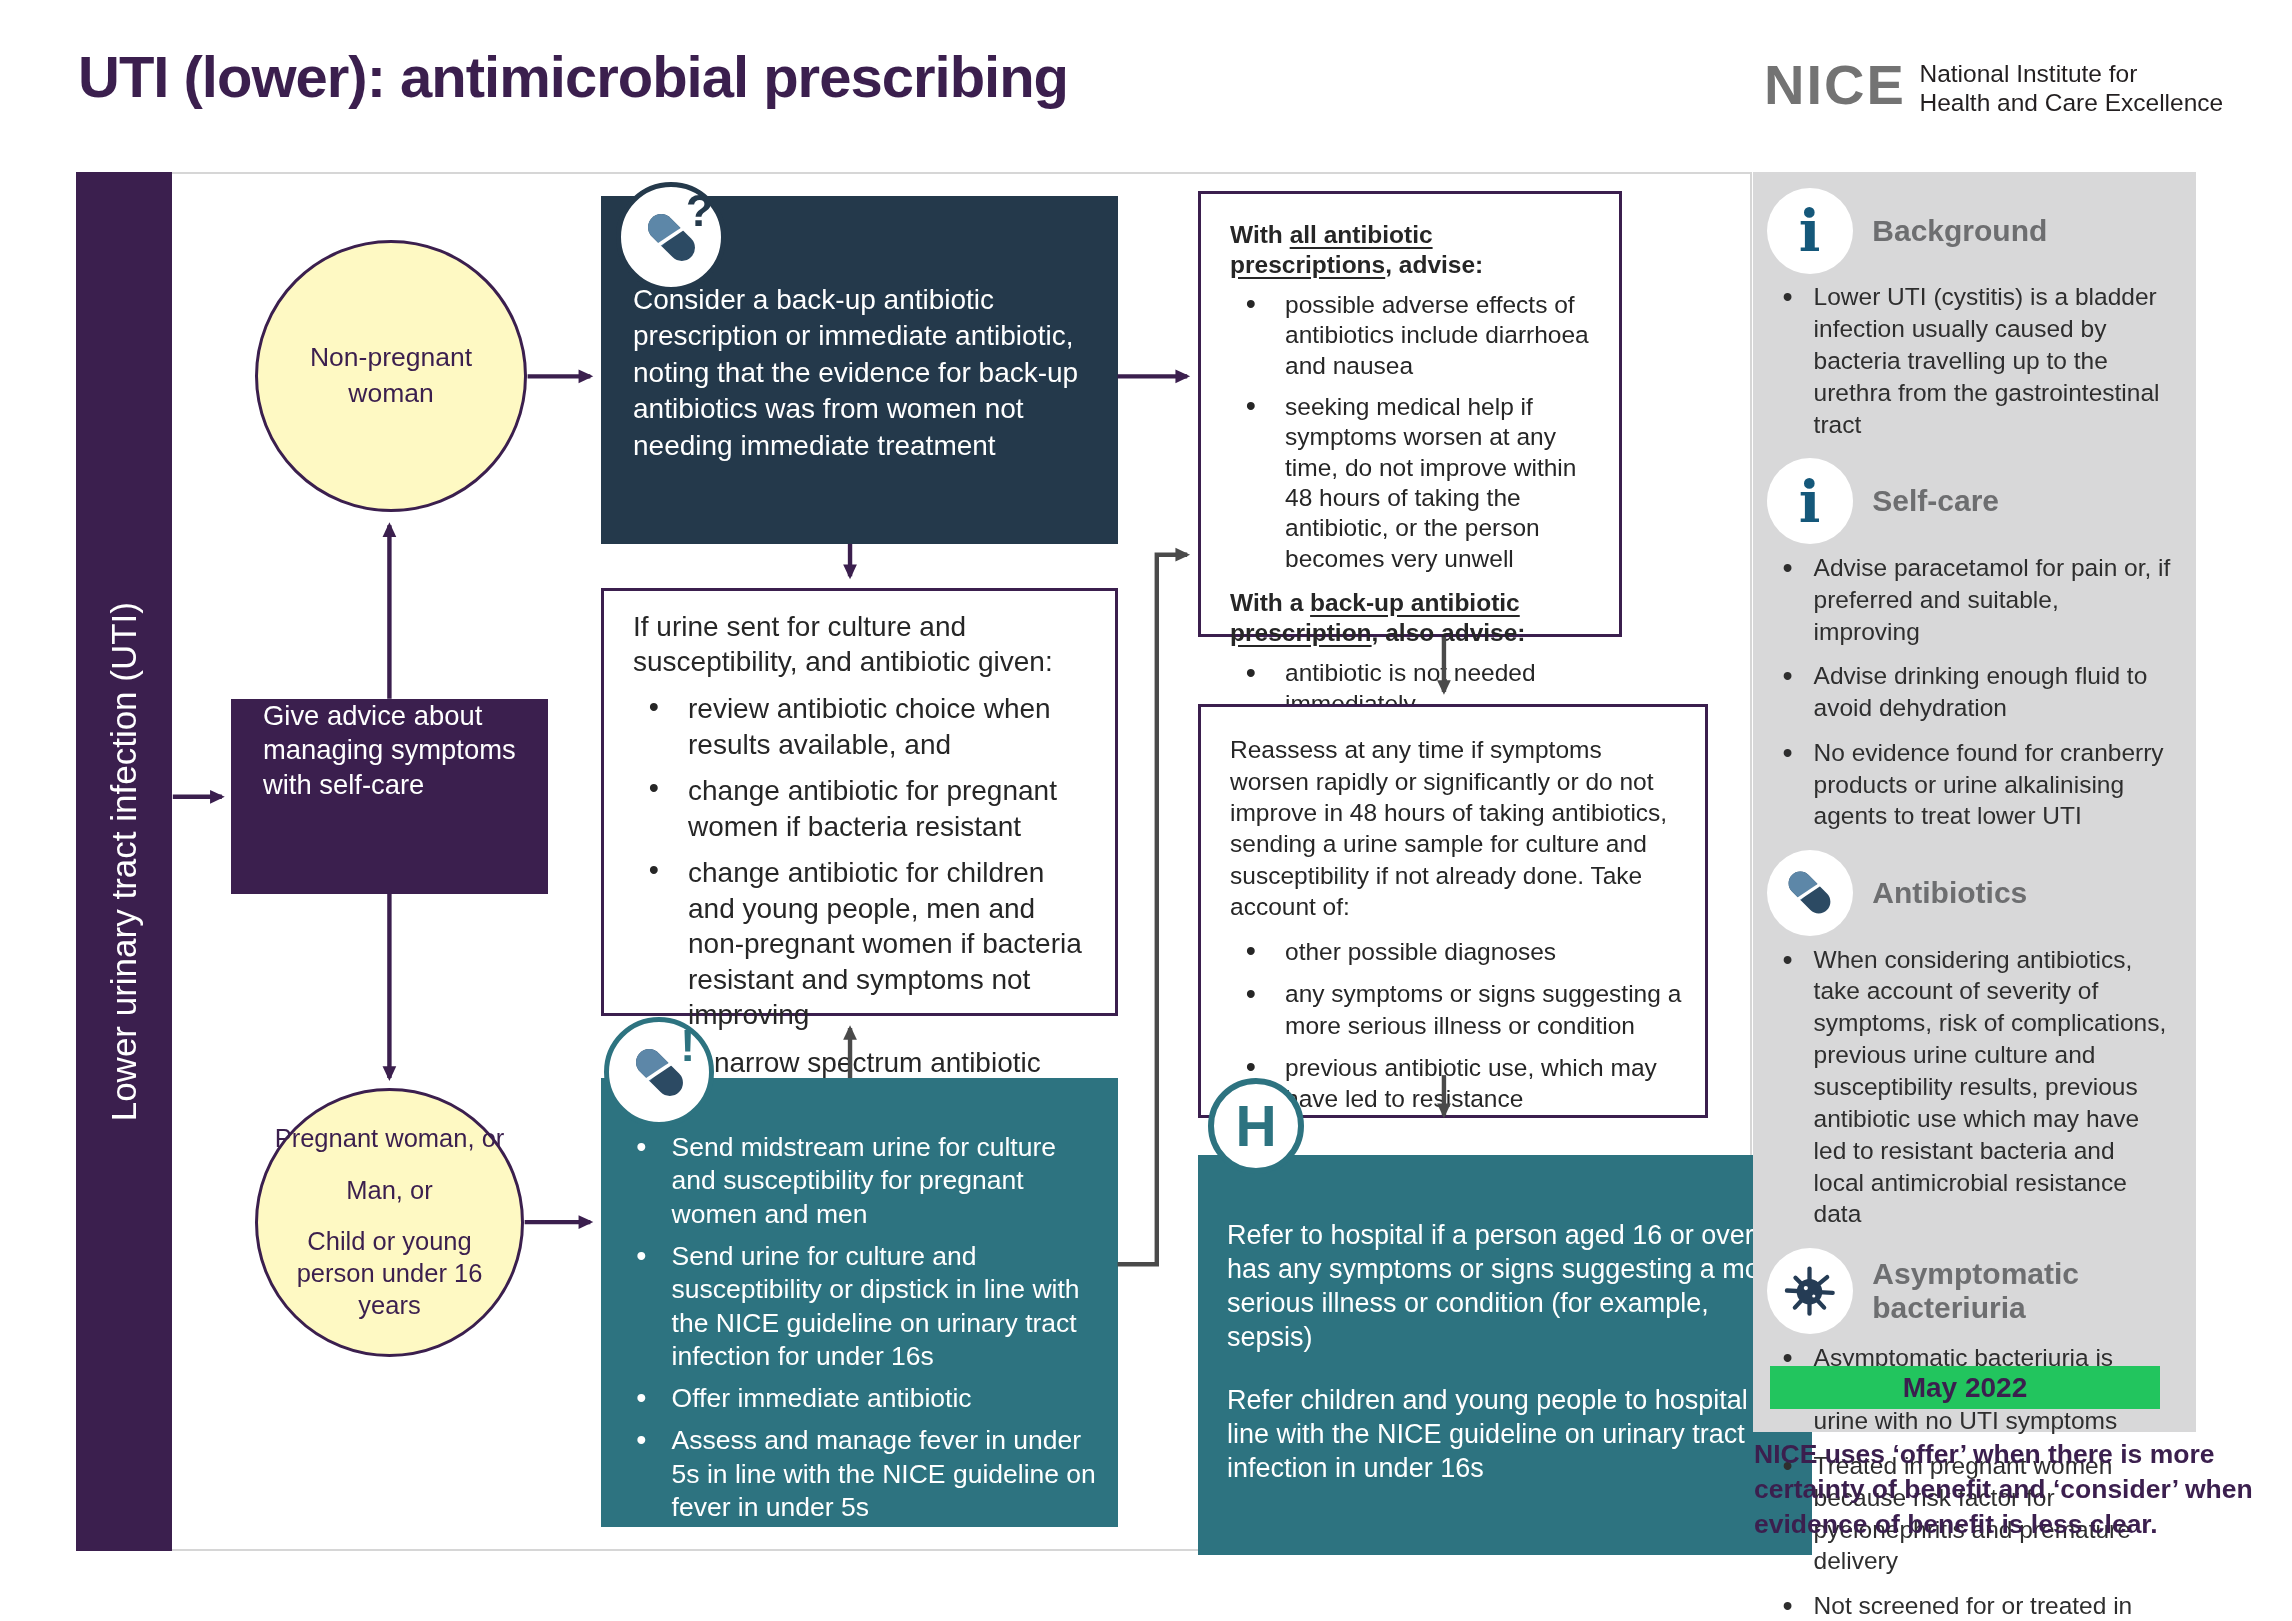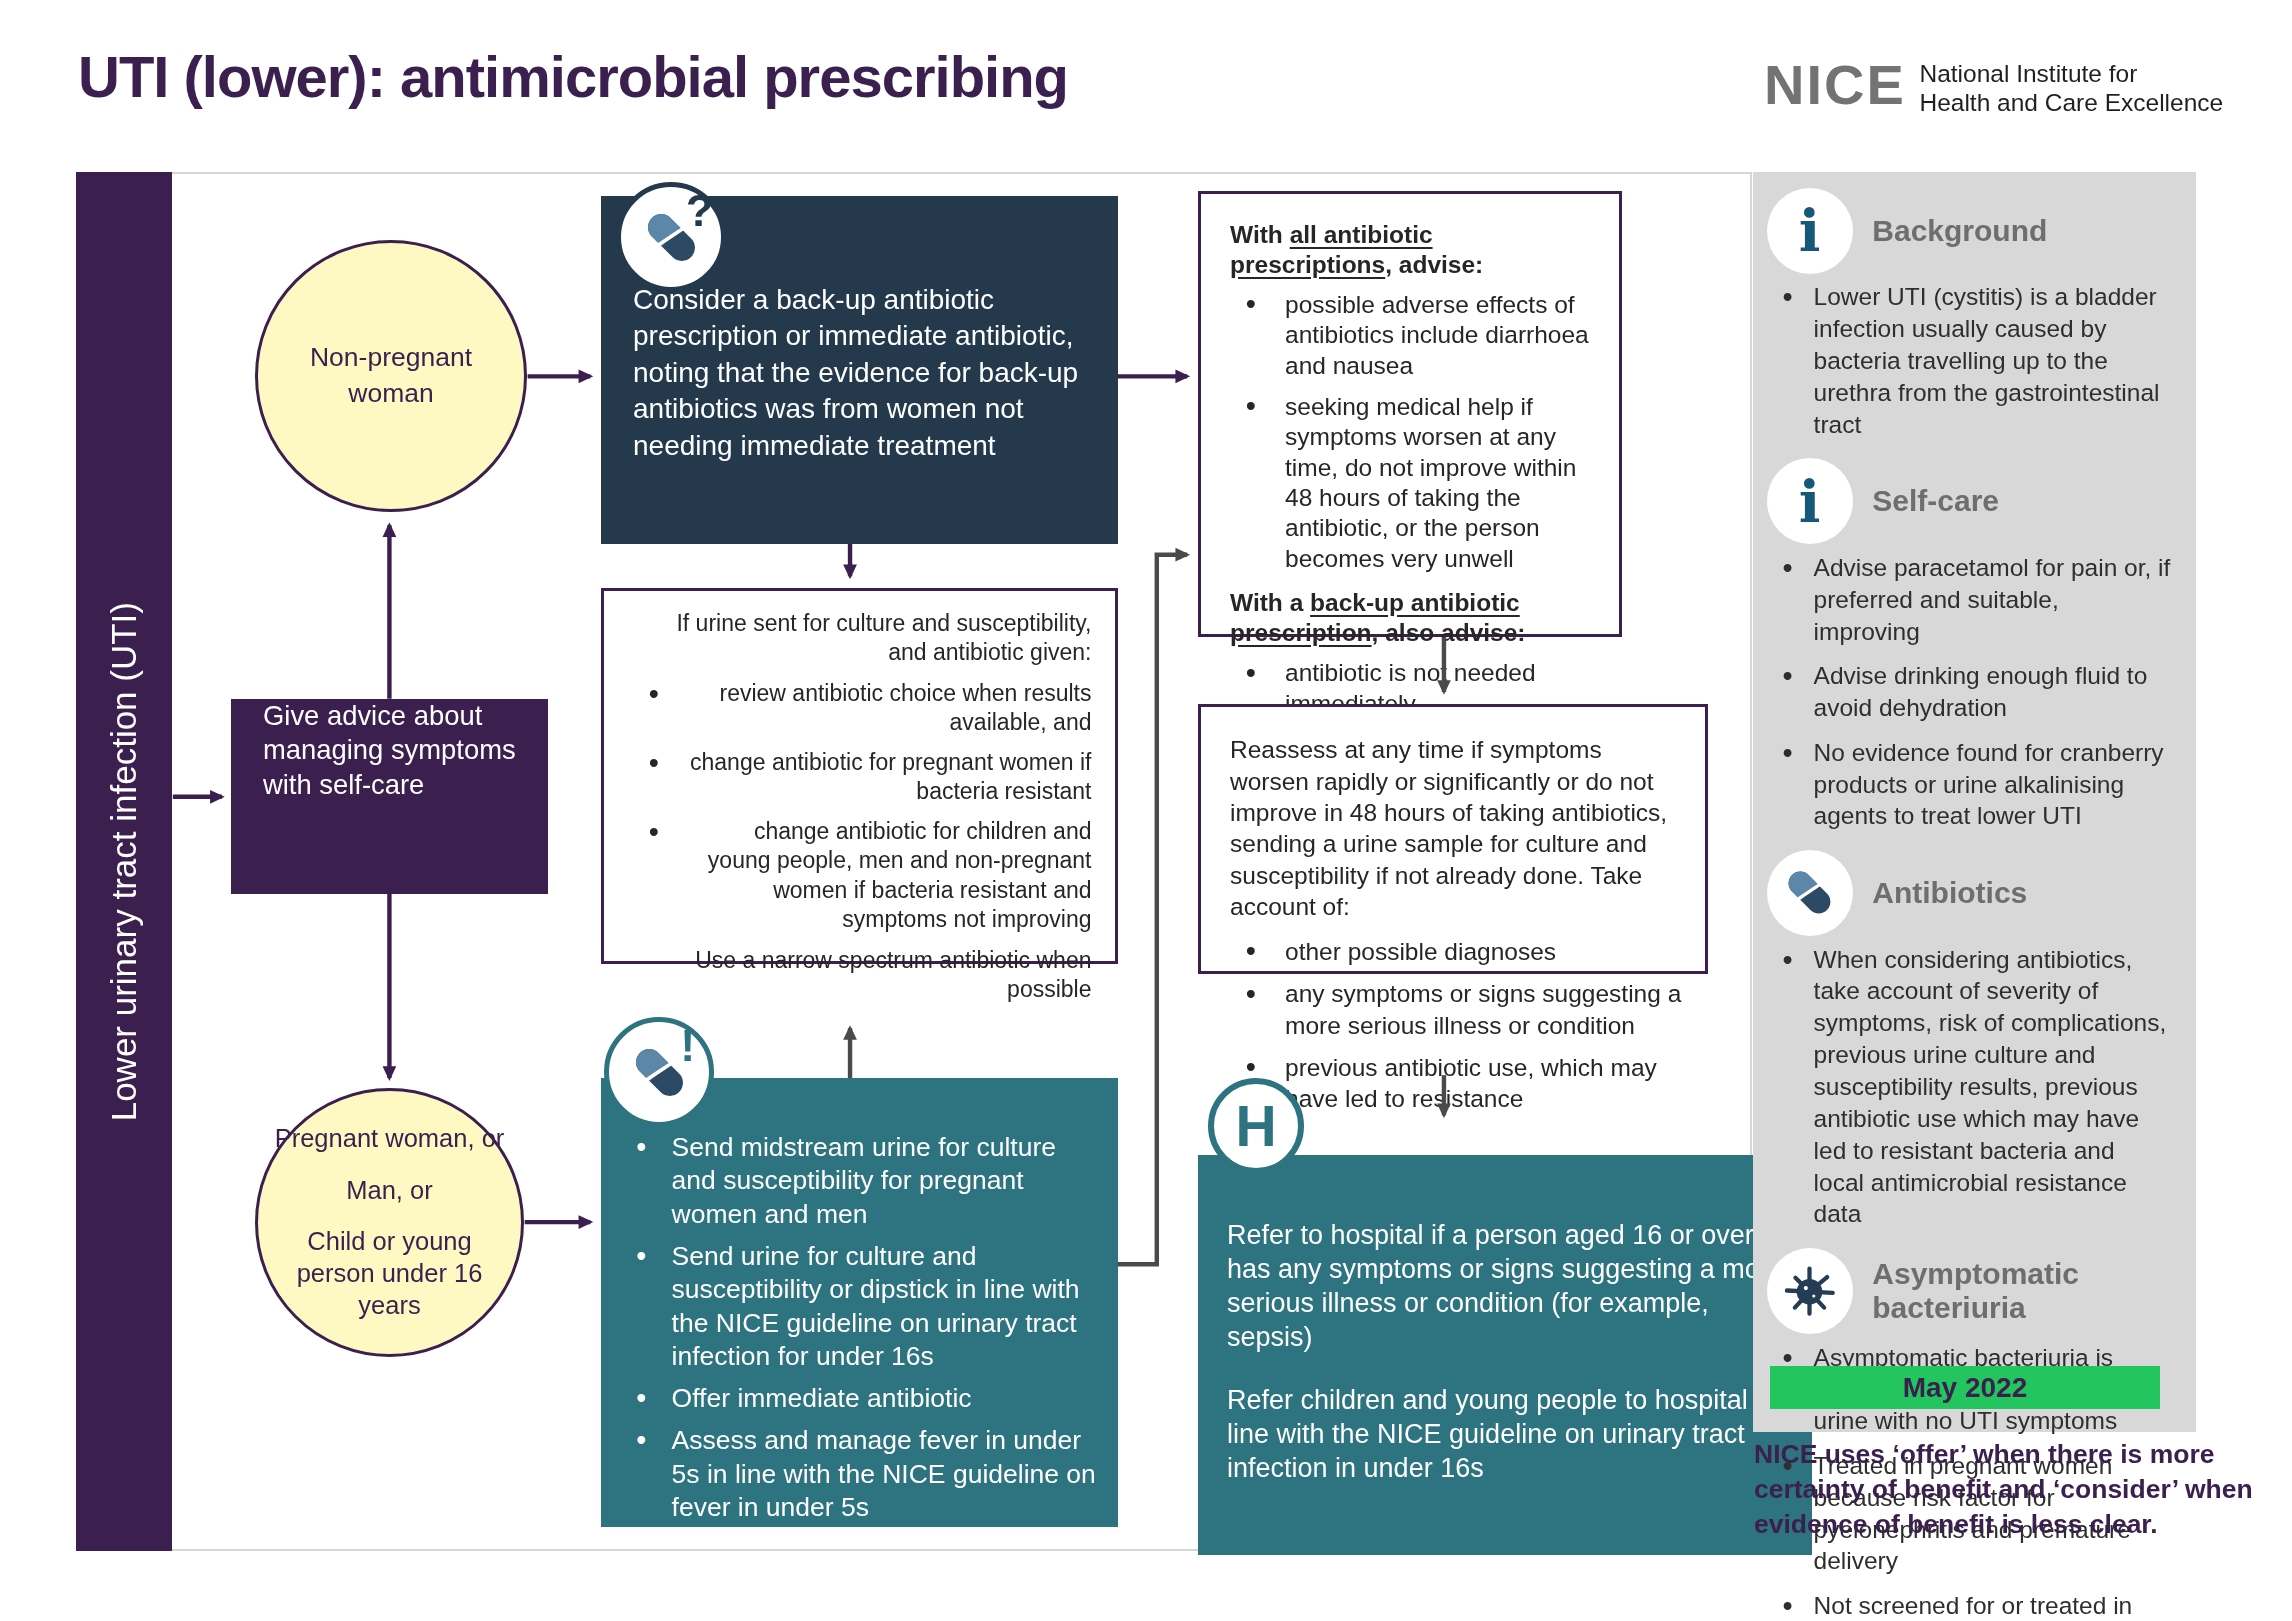--- a/index.html
+++ b/index.html
@@ -44,28 +44,28 @@
   .circle-pg { left: 255px; top: 1088px; width: 269px; height: 269px; font-size: 25.5px; line-height: 1.25; padding: 0 13.7px; }
   .circle-pg p { margin: 9.8px 0; }
 
   .advice-box { position: absolute; left: 231px; top: 699px; width: 317px; height: 195px; background: #3b1f4e;
                 color: #fff; display: flex; align-items: flex-start; padding: 0 19.6px 0 32px; font-size: 27.4px; line-height: 1.25; }
 
   .navy-box { position: absolute; left: 601px; top: 196px; width: 517px; height: 348px; background: #24394b;
               color: #fff; padding: 86px 25.5px 0 32px; font-size: 28px; line-height: 1.3; }
 
   .outline-box { position: absolute; background: #fff; border: 3.9px solid #3b1f4e; color: #262626; }
-  .urine-box { left: 601px; top: 588px; width: 517px; height: 376px; padding: 17.6px 23.5px 0 29px; font-size: 23px; line-height: 1.27; text-align: right; }
+  .urine-box { left: 601px; top: 588px; width: 517px; height: 428px; padding: 17.6px 23.5px 0 29px; font-size: 28px; line-height: 1.27; }
   .urine-box .intro { margin-bottom: 11.8px; }
   .urine-box .tail { margin-top: 11.8px; }
   .advise-box { left: 1198px; top: 191px; width: 424px; height: 446px; padding: 25.5px 23.5px 0 29px; font-size: 24.5px; line-height: 1.24; }
   .advise-box h3 { font-size: 24.5px; font-weight: 700; color: #262626; margin-bottom: 9.8px; }
   .advise-box h3 .u { text-decoration: underline; text-underline-offset: 3.9px; }
   .advise-box h3.second { margin-top: 13.7px; }
-  .reassess-box { left: 1198px; top: 704px; width: 510px; height: 270px; padding: 27.4px 23.5px 0 29px; font-size: 24.5px; line-height: 1.28; }
+  .reassess-box { left: 1198px; top: 704px; width: 510px; height: 414px; padding: 27.4px 23.5px 0 29px; font-size: 24.5px; line-height: 1.28; }
   .reassess-box .intro { margin-bottom: 13.7px; }
 
   .flow-list { list-style: none; }
   .flow-list li { position: relative; padding-left: 55px; margin-bottom: 10.8px; }
   .flow-list li::before { content: "\2022"; position: absolute; left: 15.7px; top: -2.9px; font-size: 29px; }
 
   .teal-box { position: absolute; background: #2d7380; color: #fff; }
   .send-box { left: 601px; top: 1078px; width: 517px; height: 449px; padding: 53px 17.6px 0 21.6px; font-size: 26.5px; line-height: 1.26; }
   .send-box .flow-list li { padding-left: 49px; margin-bottom: 8.8px; }
   .send-box .flow-list li::before { left: 13.7px; top: -2px; }

